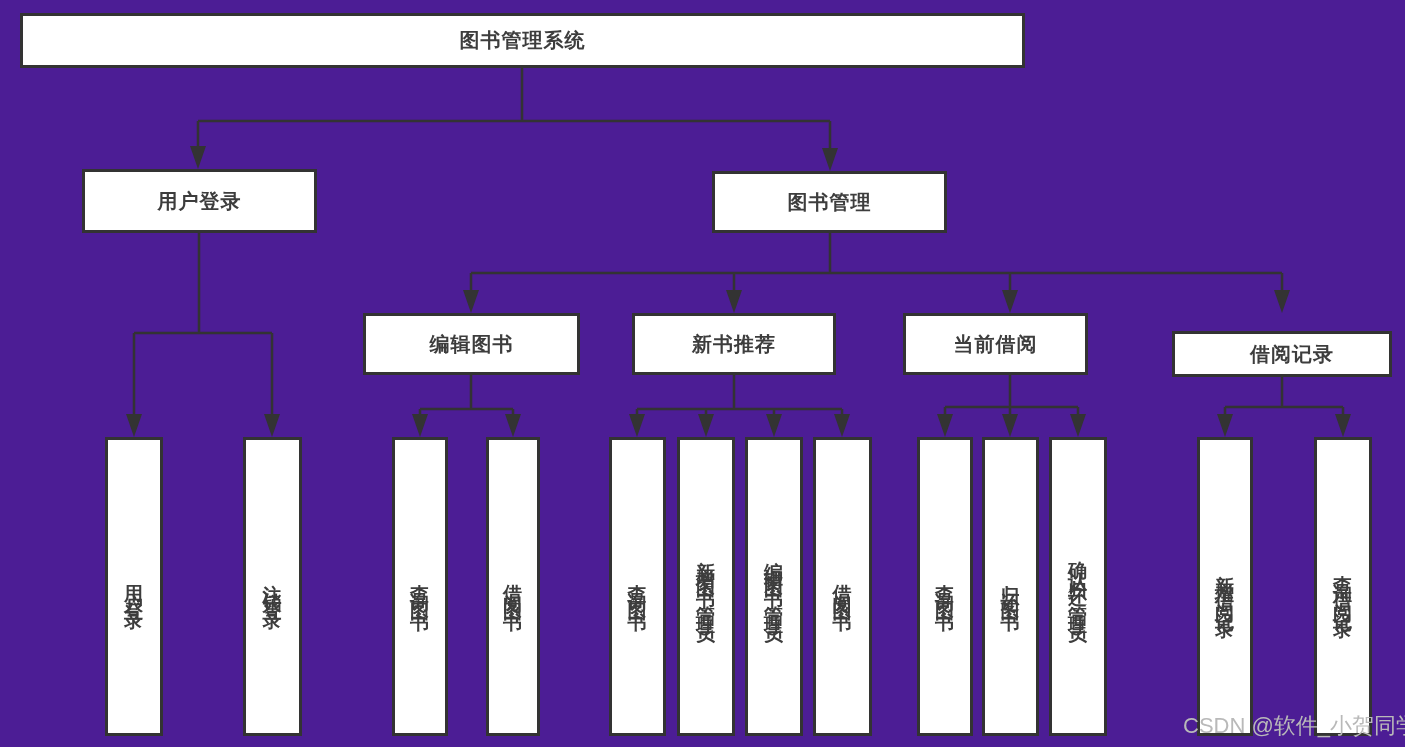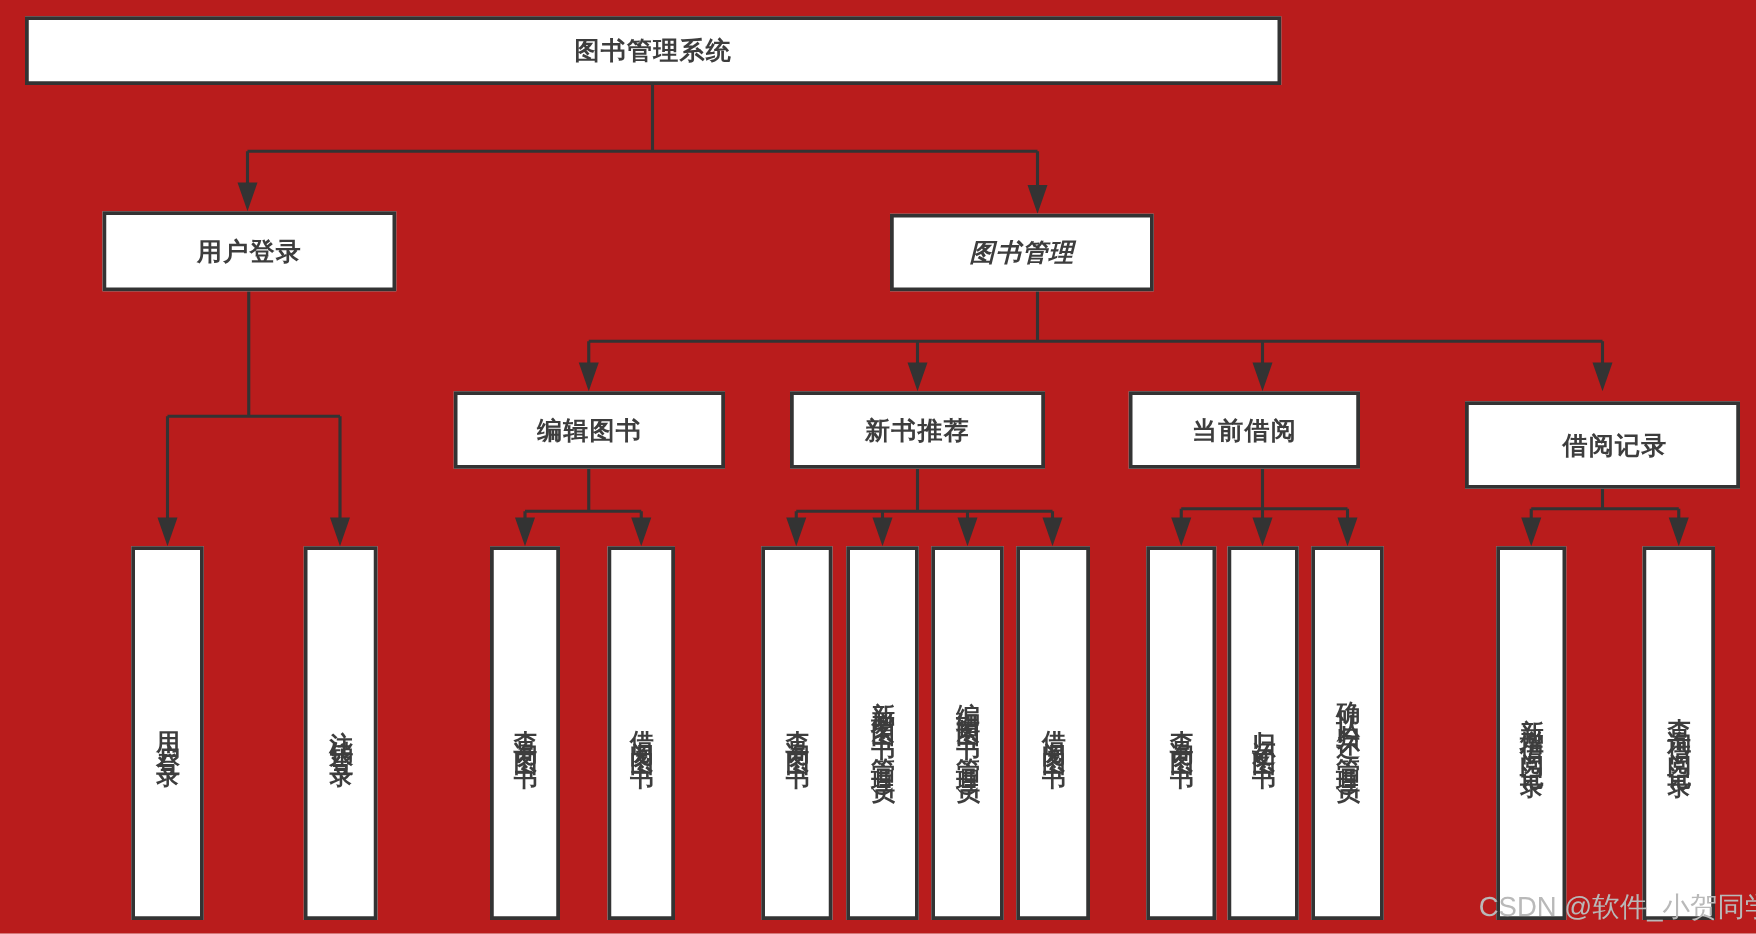--- a/index.html
+++ b/index.html
@@ -1,20 +1,20 @@
 <!DOCTYPE html>
 <html><head>
 <meta charset="utf-8">
 <style>
   html, body { margin: 0; padding: 0; background: #ffffff; }
   .canvas {
     position: relative;
     width: 1405px;
     height: 747px;
-    background: #b91c1c;
+    background: #4c1d95;
     font-family: "Liberation Sans", "DejaVu Sans", sans-serif;
     overflow: hidden;
   }
   .connectors {
     position: absolute;
     left: 0; top: 0;
     width: 1405px; height: 747px;
     pointer-events: none;
   }
   .node {
@@ -115,26 +115,26 @@
     </g>
     <g fill="#333333" stroke="none">
       <polygon points="1225,437 1217,414 1233,414"></polygon>
       <polygon points="1343,437 1335,414 1351,414"></polygon>
     </g>
   </svg>
 
   <div class="node node-h" style="left:20px; top:13px; width:1005px; height:55px;">图书管理系统</div>
 
   <div class="node node-h" style="left:82px; top:169px; width:235px; height:64px;">用户登录</div>
-  <div class="node node-h" style="left:712px; top:171px; width:211px; height:62px;font-style:italic;">图书管理</div>
+  <div class="node node-h" style="left:712px; top:171px; width:235px; height:62px;">图书管理</div>
 
   <div class="node node-h" style="left:363px; top:313px; width:217px; height:62px;">编辑图书</div>
   <div class="node node-h" style="left:632px; top:313px; width:204px; height:62px;">新书推荐</div>
   <div class="node node-h" style="left:903px; top:313px; width:185px; height:62px;">当前借阅</div>
-  <div class="node node-h" style="left:1172px; top:321px; width:220px; height:70px;padding-left:20px;">借阅记录</div>
+  <div class="node node-h" style="left:1172px; top:331px; width:220px; height:46px;padding-left:20px;">借阅记录</div>
 
   <div class="node node-v" style="left:105px; top:437px; width:58px; height:299px;">用户登录</div>
   <div class="node node-v" style="left:243px; top:437px; width:59px; height:299px;">注销登录</div>
 
   <div class="node node-v" style="left:392px; top:437px; width:56px; height:299px;">查询图书</div>
   <div class="node node-v" style="left:486px; top:437px; width:54px; height:299px;">借阅图书</div>
 
   <div class="node node-v" style="left:609px; top:437px; width:57px; height:299px;">查询图书</div>
   <div class="node node-v" style="left:677px; top:437px; width:58px; height:299px;">新增图书（管理员）</div>
   <div class="node node-v" style="left:745px; top:437px; width:58px; height:299px;">编辑图书（管理员）</div>

